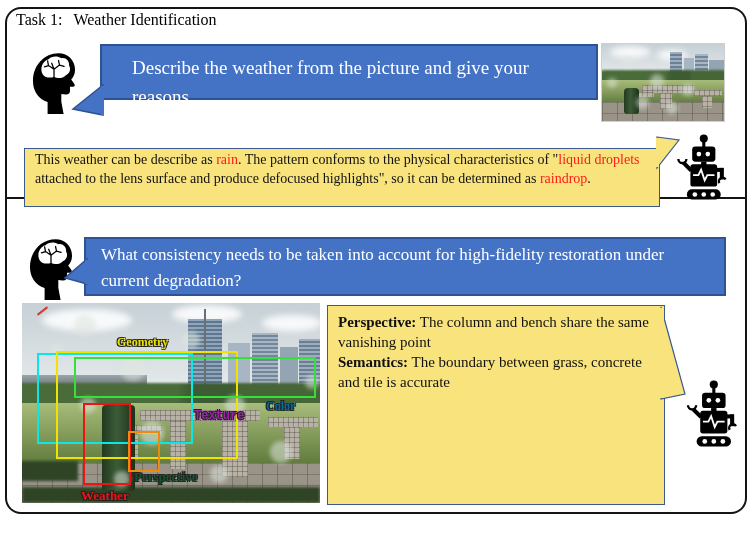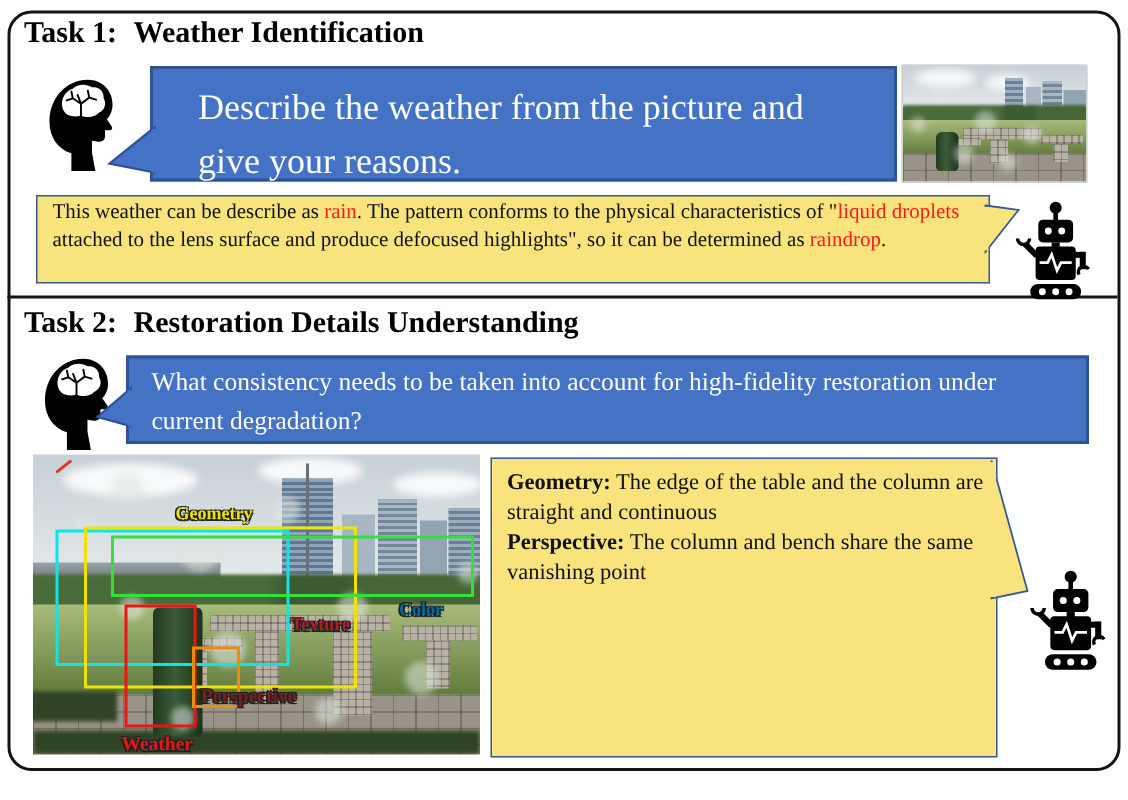--- a/index.html
+++ b/index.html
@@ -5,33 +5,33 @@
   html,body{margin:0;padding:0;background:#fff;}
   .canvas{position:relative;width:752px;height:533px;background:#fff;
           font-family:"Liberation Serif", serif;overflow:hidden;}
   .abs{position:absolute;}
 
   
   .frame{left:5px;top:7px;width:738px;height:503px;border:2.5px solid #141414;border-radius:16px;}
   .divider{left:5px;top:197px;width:740px;height:0;border-top:2.5px solid #141414;}
 
   
-  .task-title{font-weight:bold;font-size:20px;color:#000;white-space:nowrap;}
+  .task-title{font-weight:normal;font-size:16px;color:#000;white-space:nowrap;}
   .task-title .prefix{margin-right:11px;}
 
   
   .qbubble{background:#4472C4;border:2px solid #2E5292;color:#fff;box-sizing:border-box;}
   .qbubble .qtext{color:#fff;}
-  .q1{left:100px;top:44px;width:498px;height:77px;font-size:24px;line-height:1.52;padding:8px 28px 0 30px;}
+  .q1{left:100px;top:44px;width:498px;height:56px;font-size:19px;line-height:1.52;padding:8px 28px 0 30px;}
   .q2{left:84px;top:237px;width:642px;height:59px;font-size:17px;line-height:1.55;padding:3px 10px 0 15px;}
   .tail-svg{display:block;}
 
   
   .abubble{background:#F8E37D;border:1.5px solid #39598F;box-sizing:border-box;color:#111;}
-  .a1{left:24px;top:130px;width:636px;height:59px;font-size:14px;line-height:1.33;padding:2px 8px 11px 10px;}
+  .a1{left:24px;top:148px;width:636px;height:59px;font-size:14px;line-height:1.33;padding:2px 8px 11px 10px;}
   .a2{left:327px;top:305px;width:338px;height:200px;font-size:15px;line-height:1.33;padding:7px 8px 0 10px;}
   .a2 p{margin:0;}
   .a2 .lead{font-weight:bold;}
   .red{color:#FF1A1A;}
 
   
   .photo{overflow:hidden;background:#dfe5e8;}
   .photo1{left:601px;top:43px;width:122px;height:77px;border:1px solid #cfcfcf;}
   .photo2{left:22px;top:303px;width:298px;height:200px;}
   .sky{left:0;top:0;right:0;height:52%;background:linear-gradient(#c6d0d6,#eef1f1);}
@@ -139,23 +139,20 @@
       <rect x="44" y="38" width="9" height="4.5" fill="#000"></rect>
       <rect x="49" y="38" width="4.5" height="13" fill="#000"></rect>
       <path d="M55.5,51 A4,4 0 1 0 48.5,55" fill="none" stroke="#000" stroke-width="2.6"></path>
       <rect x="12" y="62" width="38" height="11.5" rx="5.7" fill="#000"></rect>
       <circle cx="21" cy="67.8" r="2.6" fill="#fff"></circle>
       <circle cx="31" cy="67.8" r="2.6" fill="#fff"></circle>
       <circle cx="41" cy="67.8" r="2.6" fill="#fff"></circle>
     </svg>
   </div>
 
-  <div class="abs task-title" style="left:16px;top:204px;">
-    <span class="prefix">Task 2:</span><span>Restoration Details Understanding</span>
-  </div>
 
   <div class="abs" style="left:27px;top:236px;width:48px;height:64px;">
     <svg width="48" height="64" viewBox="0 0 52 70">
       <path fill="#000" d="M19,70 L19,57 C9,54 3,45 3,34 C3,16.5 15.5,3.5 31,3.5 C41.5,3.5 49,11.5 49,21.5 C49,26.5 47,30 44.8,32.3 L48.3,37.3 C49.3,38.8 48.5,40.3 46.6,40.3 L43.5,40.3 L43.5,44.5 C43.5,47.5 41.5,49 38.5,48.6 L34,48 L34,56.5 L36.5,70 Z"></path>
       <path fill="#fff" d="M14,27 C10,21 13,12 20,10 C23,6.5 30,6 34,9 C39,8 43,12 42.5,17 C45,21 43,26 39,27.5 C36,31 30,31.5 26,29.5 C21,31 16,30 14,27 Z"></path>
       <g stroke="#000" stroke-width="1.4" fill="none" stroke-linecap="round">
         <path d="M26,30 L26,21 M26,21 L20,17 M20,17 L15.5,18.5 M20,17 L19,12 M26,21 L32,16.5 M32,16.5 L37,18 M32,16.5 L31,11.5 M26,21 L23.5,14.5"></path>
       </g>
     </svg>
   </div>
@@ -213,29 +210,29 @@
     <div class="abs drop" style="left:92px;top:168px;width:16px;height:16px;"></div>
     <div class="abs scratch" style="left:14px;top:7px;"></div>
 
     <div class="abs bbox" style="left: 15px; top: 50px; width: 156px; height: 91px; border-color: rgb(12, 230, 230);"></div>
     <div class="abs bbox" style="left: 34px; top: 48px; width: 182px; height: 108px; border-color: rgb(240, 226, 2);"></div>
     <div class="abs bbox" style="left: 52px; top: 54px; width: 242px; height: 41px; border-color: rgb(53, 224, 58);"></div>
     <div class="abs bbox" style="left: 61px; top: 100px; width: 48px; height: 82px; border-color: rgb(238, 20, 20);"></div>
     <div class="abs bbox" style="left: 106px; top: 128px; width: 32px; height: 41px; border-color: rgb(239, 138, 10);"></div>
 
     <div class="abs img-label" style="left: 95px; top: 32px; color: rgb(240, 226, 2);">Geometry</div>
-    <div class="abs img-label" style="left: 172px; top: 106px; color: #b91c1c;">Texture</div>
+    <div class="abs img-label" style="left: 172px; top: 106px; color: #a21caf; font-family: Liberation Mono, monospace;">Texture</div>
     <div class="abs img-label" style="left: 244px; top: 96px; color: #0369a1;">Color</div>
-    <div class="abs img-label lbl-perspective" style="left: 112px; top: 153px; color: #7f1d1d;">Perspective</div>
+    <div class="abs img-label lbl-perspective" style="left: 112px; top: 166px; color: #14532d;">Perspective</div>
     <div class="abs img-label lbl-geometry" style="left: 59px; top: 185px; color: rgb(238, 20, 20);">Weather</div>
   </div>
 
   <div class="abs abubble a2">
-    <p><span class="lead">Geometry:</span><span> The edge of the table and the column are straight and continuous</span></p>
     <p><span class="lead">Perspective:</span><span> The column and bench share the same vanishing point</span></p>
+    <p><span class="lead">Semantics:</span><span> The boundary between grass, concrete and tile is accurate</span></p>
   </div>
   <svg class="abs tail-svg" style="left:659px;top:305px;" width="30" height="98">
     <polygon points="2,2 26,89 2,94" fill="#F8E37D" stroke="#39598F" stroke-width="1.2"></polygon>
     <rect x="1" y="3" width="4" height="90" fill="#F8E37D"></rect>
   </svg>
 
   <div class="abs" style="left:685px;top:380px;width:54px;height:67px;">
     <svg width="54" height="67" viewBox="0 0 58 74">
       <circle cx="31" cy="5" r="4.5" fill="#000"></circle>
       <rect x="29.3" y="8" width="3.4" height="7" fill="#000"></rect>

